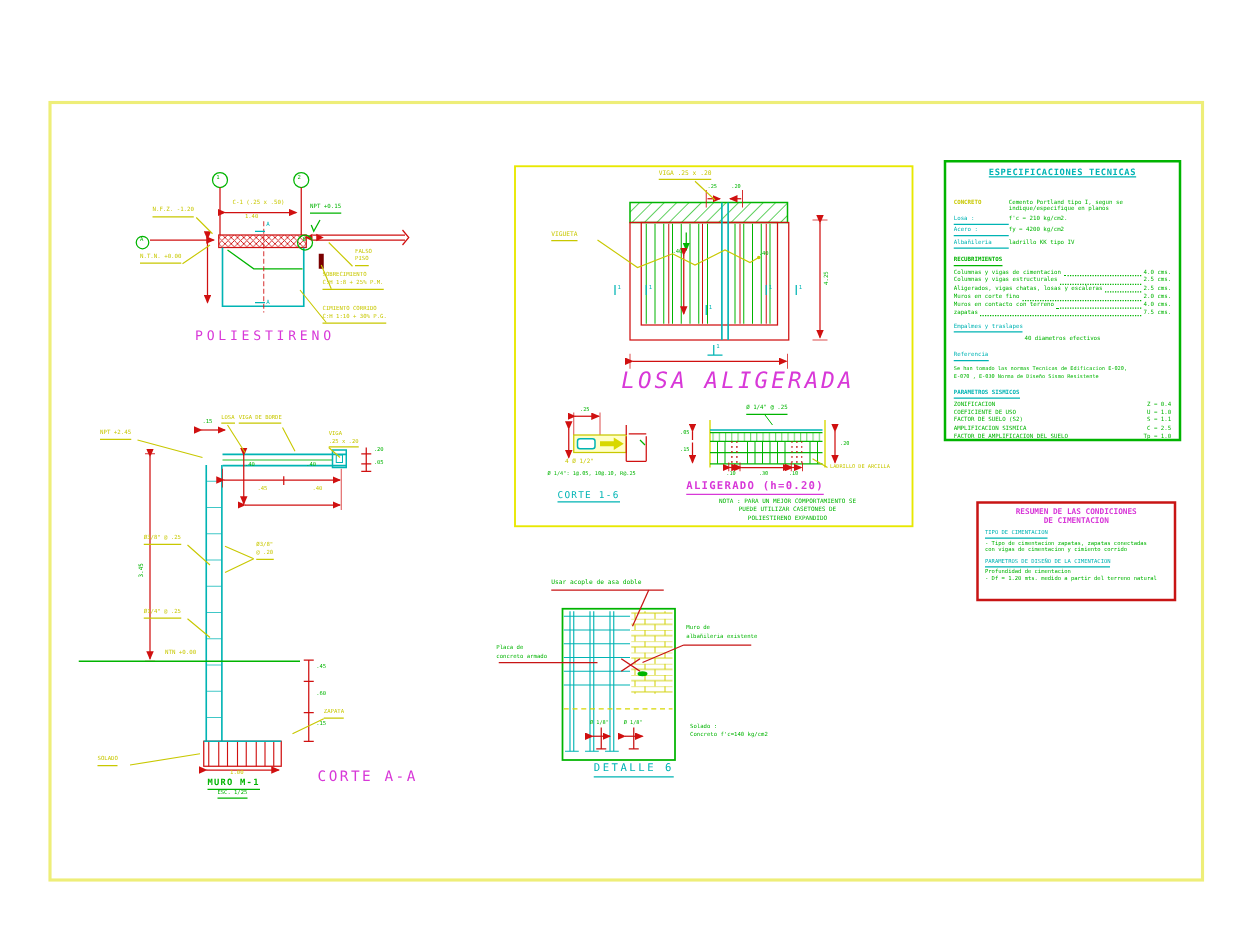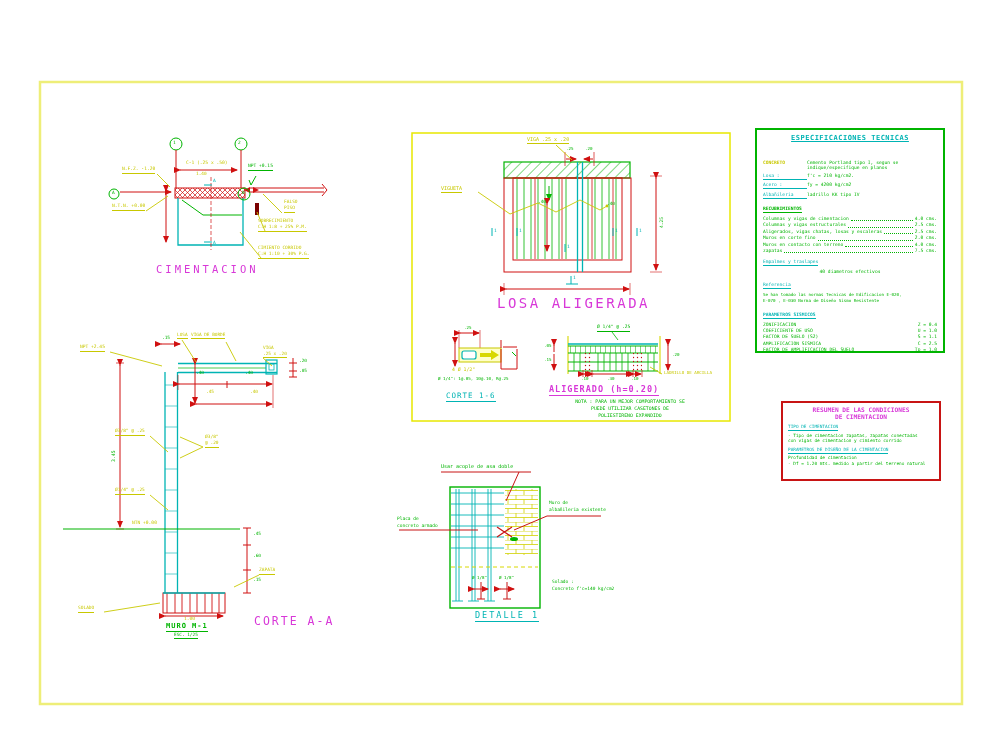--- a/index.html
+++ b/index.html
@@ -177,21 +177,21 @@
   <ellipse cx="514" cy="539" rx="4" ry="2" fill="#00b400"></ellipse>
   <g stroke="#c81414">
     <path d="M481,582V599M477,599H485"></path>
     <line x1="474" y1="589" x2="488" y2="589" marker-start="url(#mr)" marker-end="url(#mr)"></line>
     <path d="M507,582V599M503,599H511"></path>
     <line x1="500" y1="589" x2="514" y2="589" marker-start="url(#mr)" marker-end="url(#mr)"></line>
   </g>
 </g>
 </svg>
 
-<span class="t m" style="left:156px;top:264px;font-size:10.5px;letter-spacing:3px;">CIMENTACION</span>
+<span class="t m" style="left:156px;top:264px;font-size:10.5px;letter-spacing:3px;">POLIESTIRENO</span>
 <span class="t g" style="left:173px;top:141px;font-size:4.5px;">1</span>
 <span class="t g" style="left:238px;top:141px;font-size:4.5px;">2</span>
 <span class="t g" style="left:112px;top:191px;font-size:4.5px;">A</span>
 <span class="t g" style="left:242px;top:191px;font-size:4.5px;">B</span>
 <span class="t y u" style="left:122px;top:167px;font-size:4.6px;">N.F.Z. -1.20</span>
 <span class="t y" style="left:186px;top:161px;font-size:4.6px;">C-1 (.25 x .50)</span>
 <span class="t y" style="left:196px;top:172px;font-size:4.4px;">1.40</span>
 <span class="t y u" style="left:112px;top:204px;font-size:4.6px;">N.T.N. +0.00</span>
 <span class="t g u" style="left:248px;top:164px;font-size:4.6px;">NPT +0.15</span>
 <span class="t c" style="left:213px;top:179px;font-size:4.6px;">A</span>
@@ -224,21 +224,21 @@
 <span class="t y u" style="left:115px;top:488px;font-size:4.5px;">Ø1/4" @ .25</span>
 <span class="t y" style="left:205px;top:435px;font-size:4.5px;">Ø3/8"</span>
 <span class="t y u" style="left:205px;top:441px;font-size:4.5px;">@ .20</span>
 <span class="t g" style="left:253px;top:532px;font-size:4.4px;">.45</span>
 <span class="t g" style="left:253px;top:554px;font-size:4.4px;">.60</span>
 <span class="t g" style="left:253px;top:578px;font-size:4.4px;">.15</span>
 <span class="t y u" style="left:259px;top:568px;font-size:4.5px;">ZAPATA</span>
 <span class="t y u" style="left:78px;top:606px;font-size:4.5px;">SOLADO</span>
 <span class="t y" style="left:184px;top:617px;font-size:4.5px;">1.00</span>
 
-<span class="t m" style="left:497px;top:296px;font-size:14px;letter-spacing:2.5px;">LOSA ALIGERADA</span>
+<span class="t m" style="left:497px;top:296px;font-size:18px;letter-spacing:2.5px;font-style:italic;">LOSA ALIGERADA</span>
 <span class="t y u" style="left:527px;top:137px;font-size:5px;">VIGA .25 x .20</span>
 <span class="t y u" style="left:441px;top:186px;font-size:5px;">VIGUETA</span>
 <span class="t g" style="left:566px;top:147px;font-size:4.2px;">.25</span>
 <span class="t g" style="left:585px;top:147px;font-size:4.2px;">.20</span>
 <span class="t g" style="left:538px;top:200px;font-size:4.4px;">.40</span>
 <span class="t g" style="left:607px;top:202px;font-size:4.4px;">.40</span>
 <span class="t g rot" style="left:660px;top:228px;font-size:4.6px;">4.25</span>
 <span class="t c" style="left:494px;top:229px;font-size:4.5px;">1</span>
 <span class="t c" style="left:519px;top:229px;font-size:4.5px;">1</span>
 <span class="t c" style="left:615px;top:229px;font-size:4.5px;">1</span>
@@ -259,21 +259,21 @@
 <span class="t g" style="left:672px;top:353px;font-size:4.2px;">.20</span>
 <span class="t g" style="left:581px;top:377px;font-size:4.2px;">.10</span>
 <span class="t g" style="left:607px;top:377px;font-size:4.2px;">.30</span>
 <span class="t g" style="left:631px;top:377px;font-size:4.2px;">.10</span>
 <div class="t" style="left:525px;top:398px;width:210px;text-align:center;">
   <div class="g" style="font-size:4.8px;line-height:7px;">NOTA : PARA UN MEJOR COMPORTAMIENTO SE</div>
   <div class="g" style="font-size:4.8px;line-height:7px;">PUEDE UTILIZAR CASETONES DE</div>
   <div class="g" style="font-size:4.8px;line-height:7px;">POLIESTIRENO EXPANDIDO</div>
 </div>
 
-<span class="t c u" style="left:475px;top:611px;font-size:8.5px;letter-spacing:2px;">DETALLE 1</span>
+<span class="t c u" style="left:475px;top:611px;font-size:8.5px;letter-spacing:2px;">DETALLE 6</span>
 <span class="t g" style="left:441px;top:464px;font-size:5px;">Usar acople de asa doble</span>
 <span class="t g" style="left:549px;top:501px;font-size:4.5px;">Muro de</span>
 <span class="t g" style="left:549px;top:508px;font-size:4.5px;">albañileria existente</span>
 <span class="t g" style="left:397px;top:517px;font-size:4.5px;">Placa de</span>
 <span class="t g" style="left:397px;top:524px;font-size:4.5px;">concreto armado</span>
 <span class="t g" style="left:472px;top:576px;font-size:4.2px;">Ø 1/8"</span>
 <span class="t g" style="left:499px;top:576px;font-size:4.2px;">Ø 1/8"</span>
 <span class="t g" style="left:552px;top:580px;font-size:4.5px;">Solado :</span>
 <span class="t g" style="left:552px;top:587px;font-size:4.5px;">Concreto f'c=140 kg/cm2</span>
 

